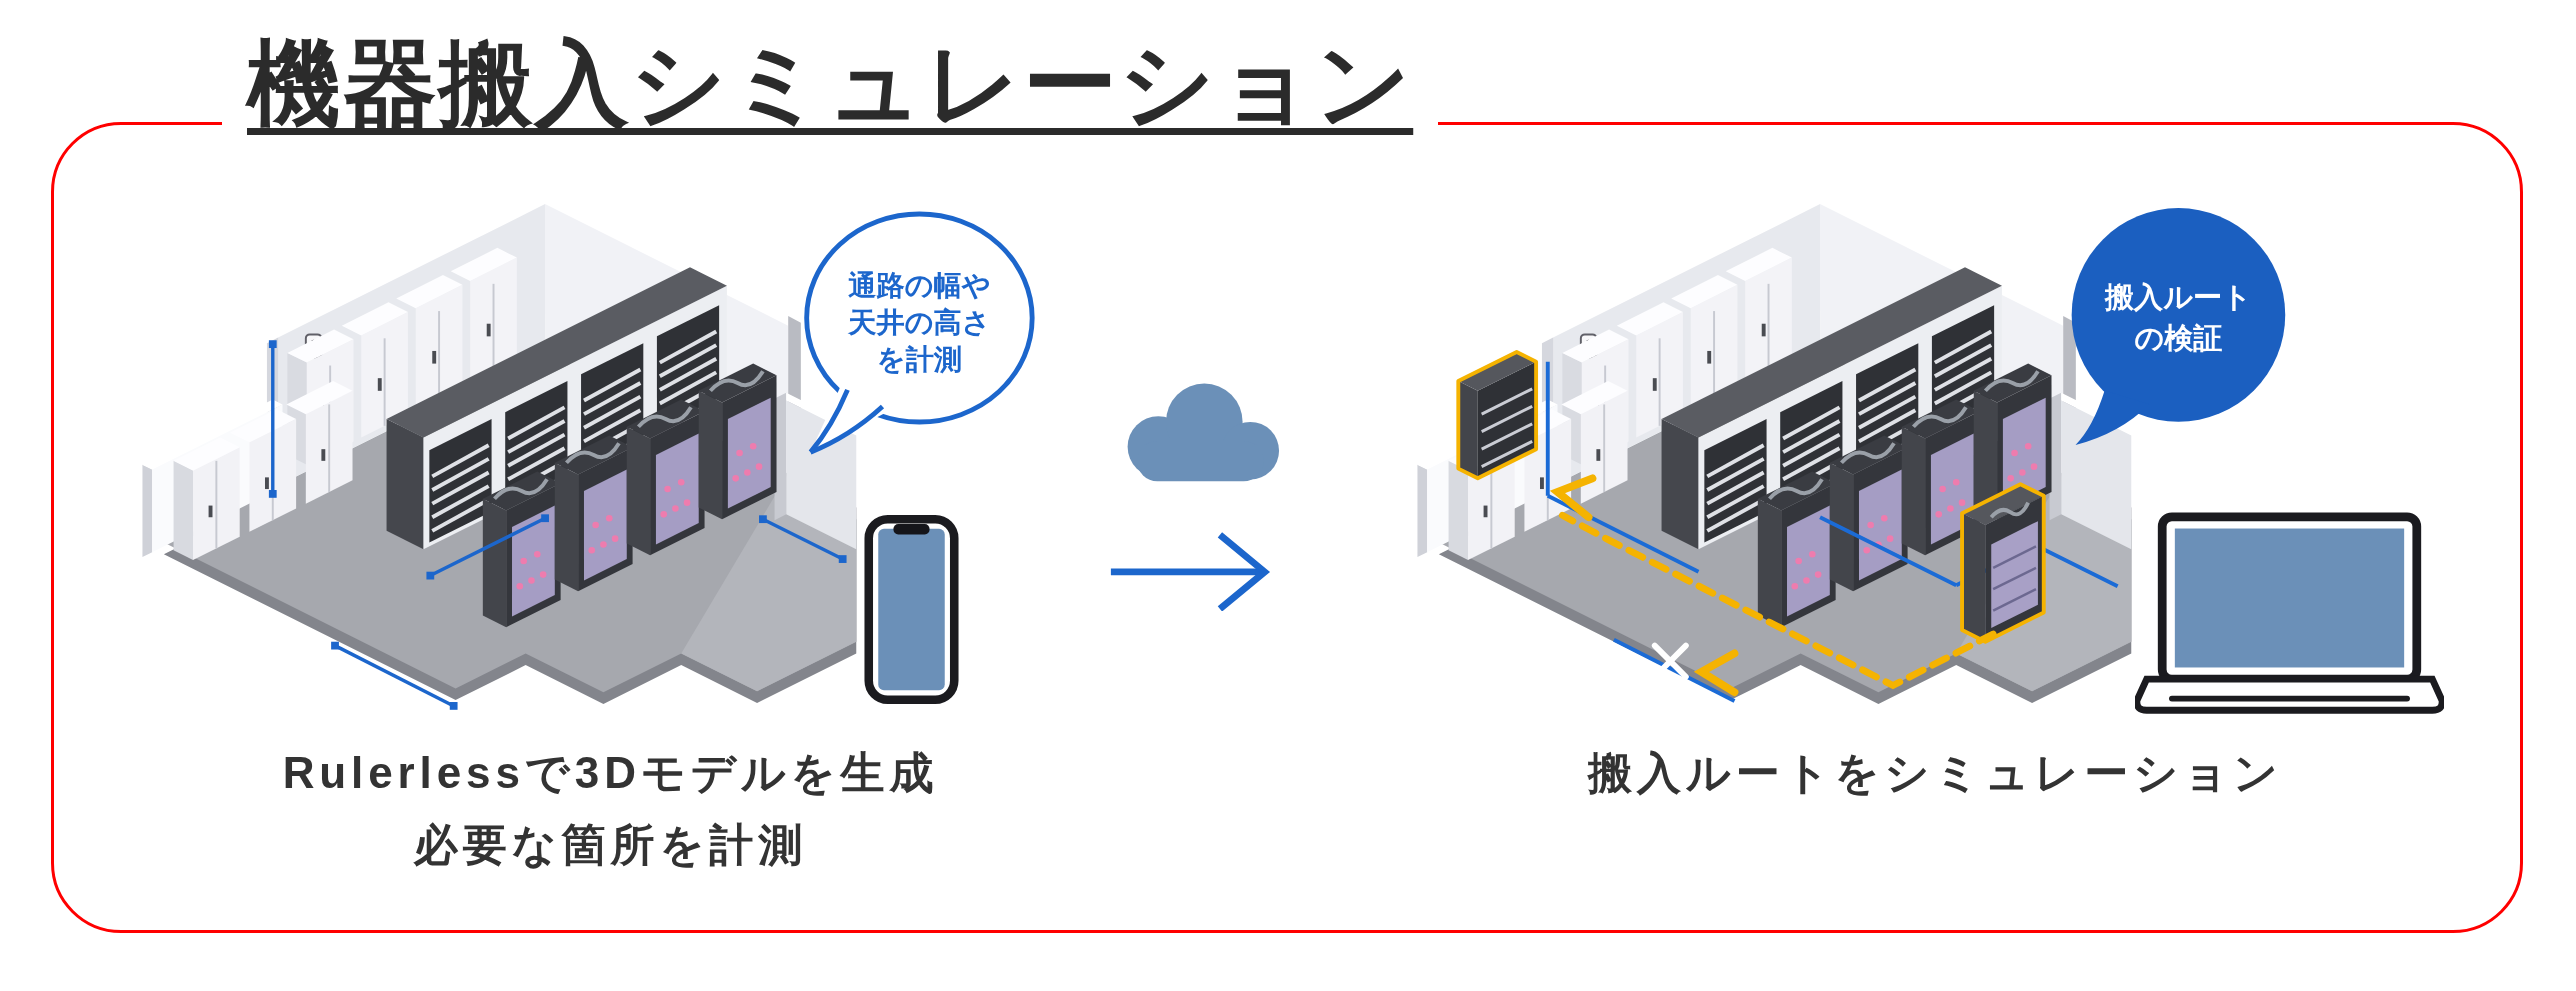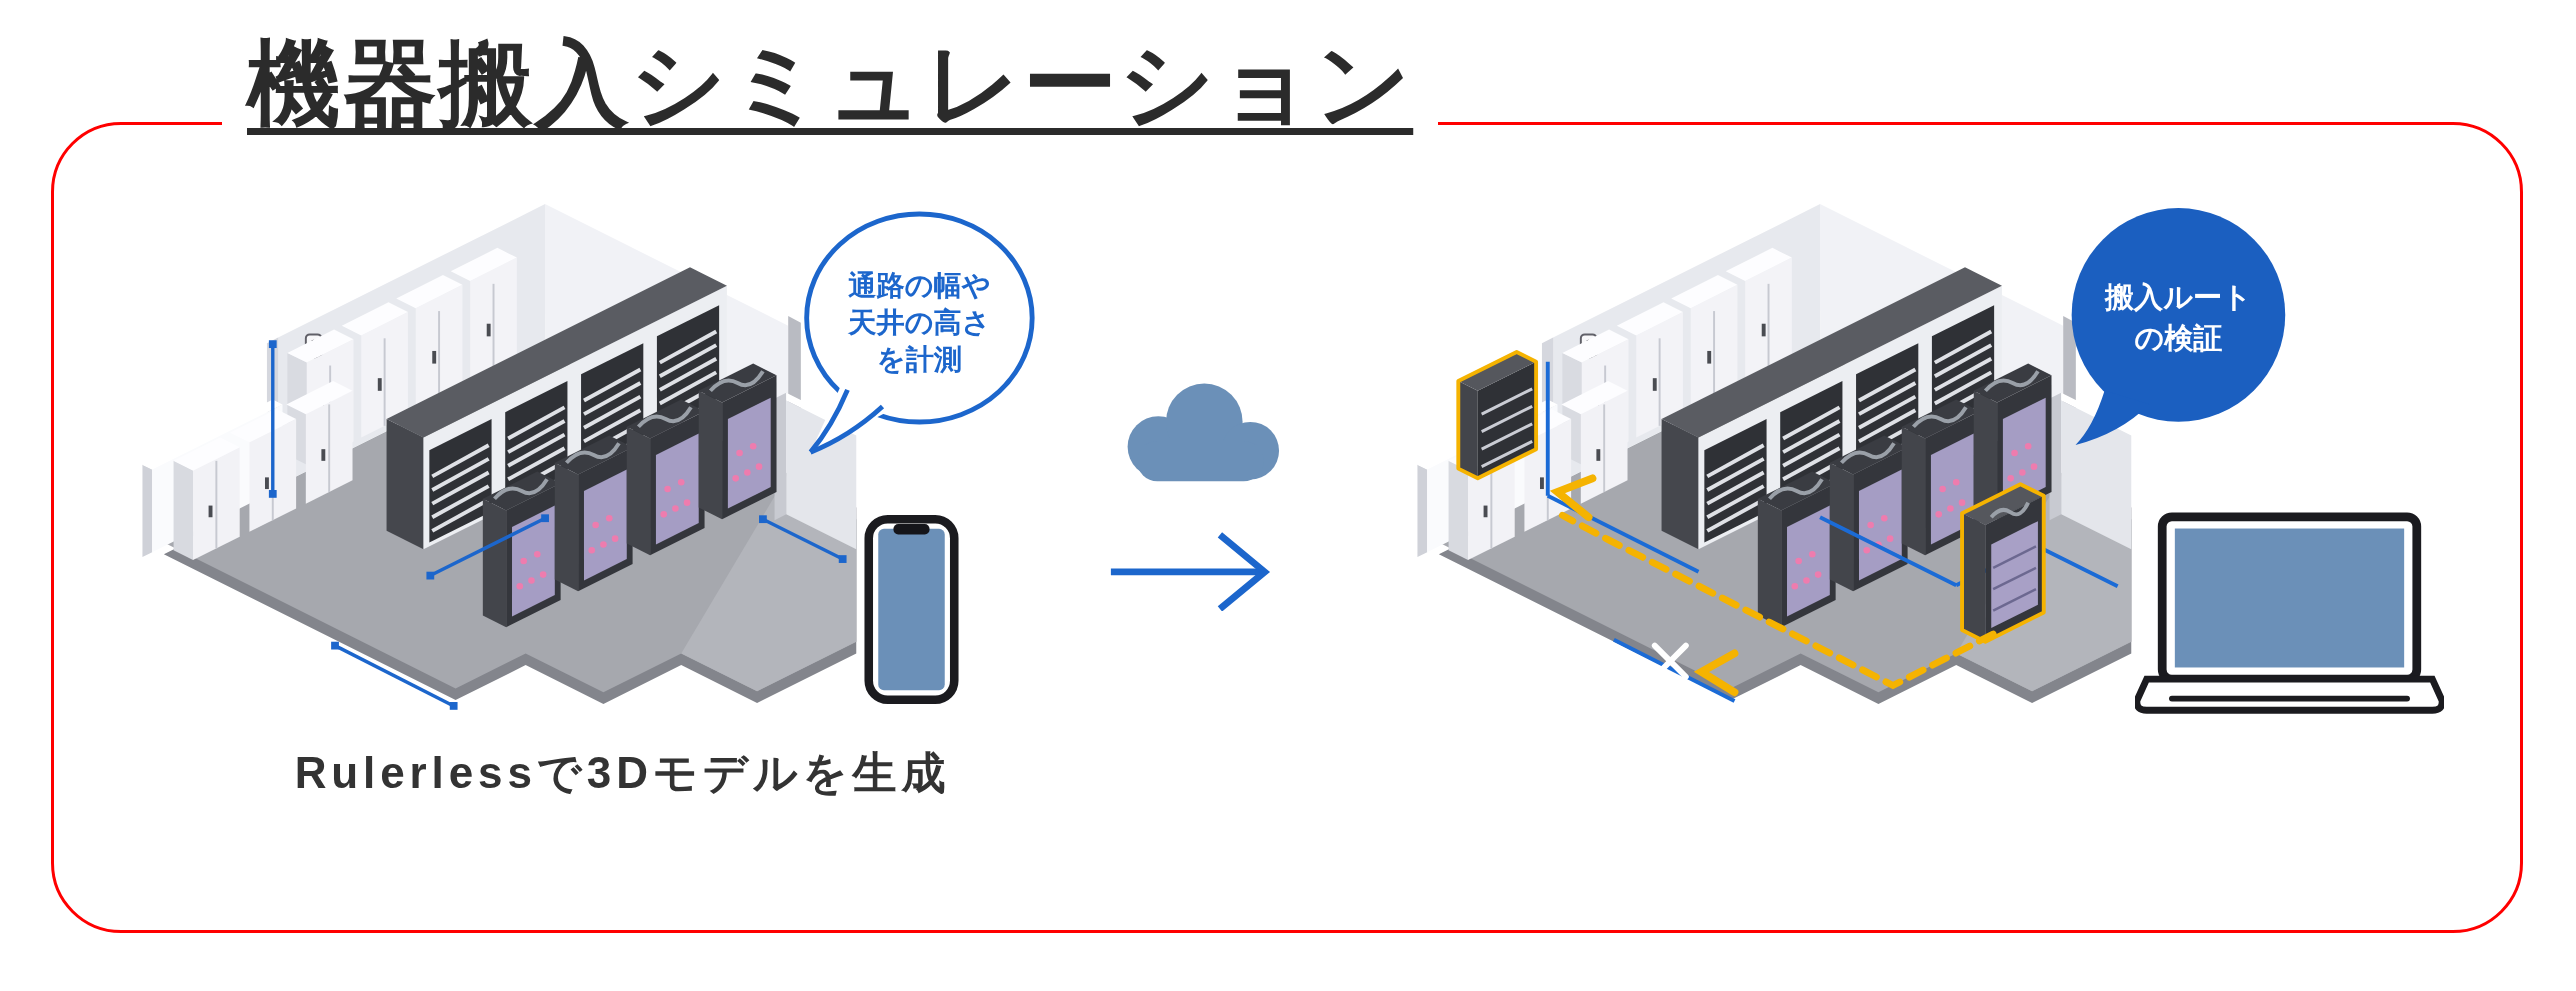--- a/index.html
+++ b/index.html
@@ -290,20 +290,22 @@
     </g>
   </svg>
 
   <svg class="fig" style="left:2135px;top:512px" width="309" height="206" viewBox="0 0 318 212">
     <rect x="28" y="5" width="262" height="167" rx="10" fill="#ffffff" stroke="#1b1b1f" stroke-width="9"></rect>
     <rect x="41" y="17" width="236" height="143" fill="#6b90b8"></rect>
     <path d="M12,172 L306,172 L316,194 Q317,204 306,204 L12,204 Q1,204 2,194 Z" fill="#ffffff" stroke="#1b1b1f" stroke-width="7"></path>
     <line x1="38" y1="192" x2="280" y2="192" stroke="#1b1b1f" stroke-width="6" stroke-linecap="round"></line>
   </svg>
 
-  <div class="caption" style="left:117px;top:737px;width:1011px">
+  <div class="caption" style="left:105px;top:737px;width:1011px">
     <div>Rulerlessで3Dモデルを生成</div>
+    <div>必要な箇所を計測</div>
   </div>
   <div class="caption" style="left:1459px;top:737px;width:953px">
+    <div>搬入ルートをシミュレーション</div>
   </div>
 
 </div>
 
 
 </body></html>

